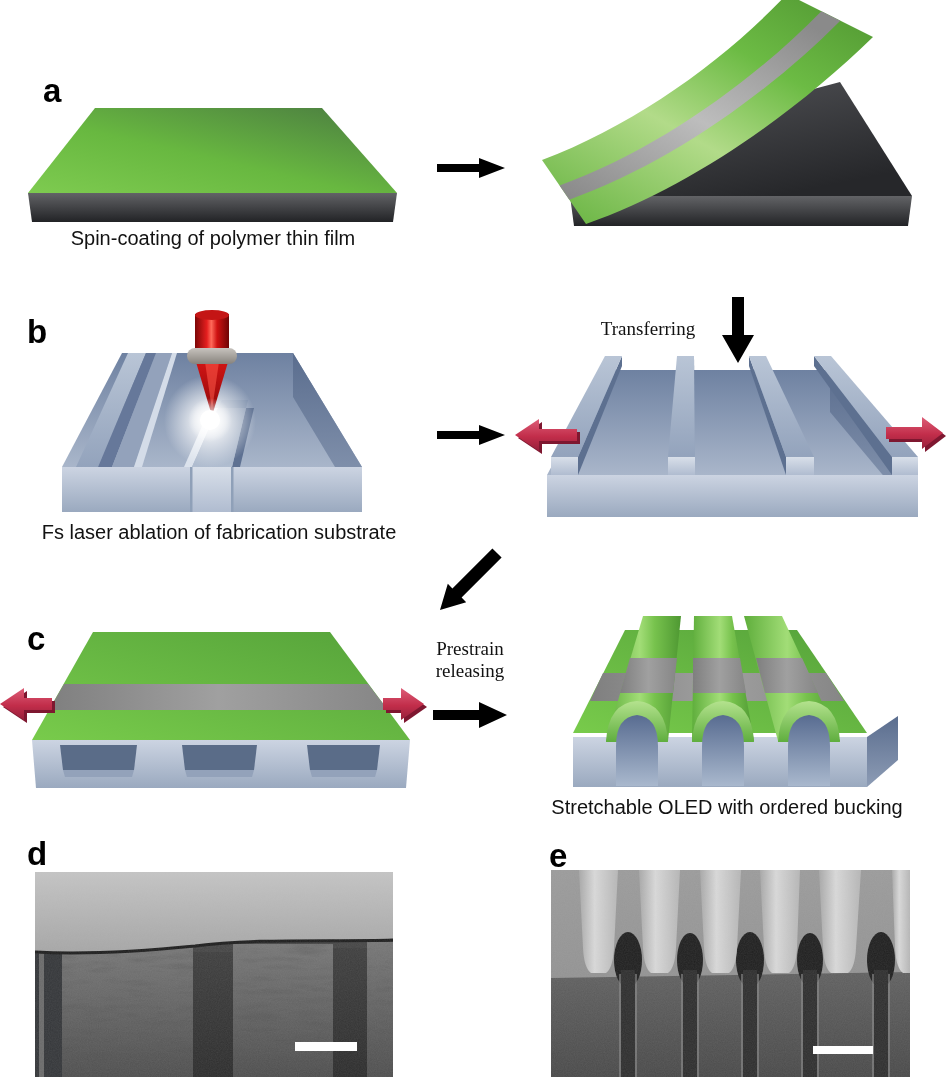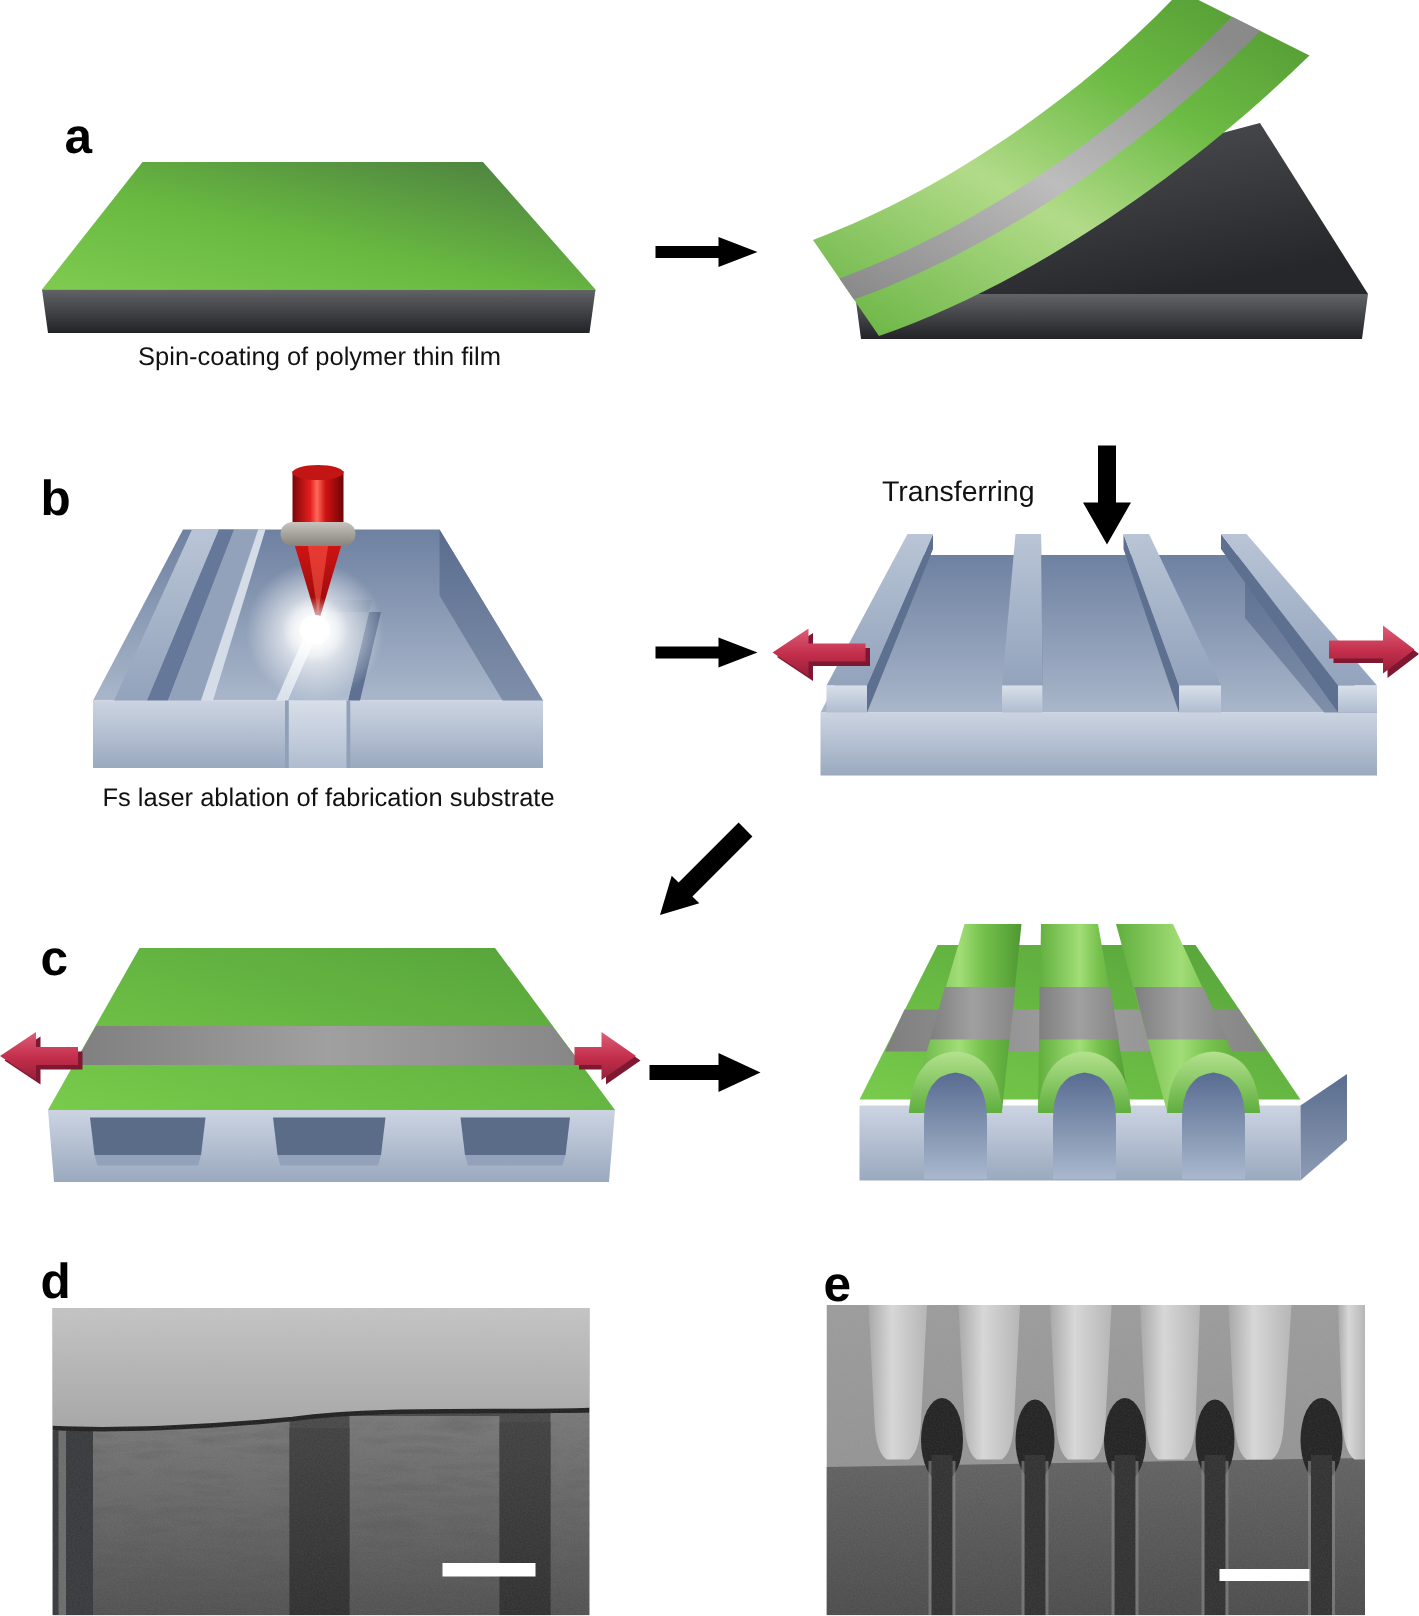--- a/index.html
+++ b/index.html
@@ -1,22 +1,22 @@
 <!DOCTYPE html>
 <html><head>
 <meta charset="utf-8">
 <style>
   html,body{margin:0;padding:0;background:#ffffff;}
   #fig{position:relative;width:946px;height:1077px;background:#ffffff;overflow:hidden;
        font-family:"Liberation Sans",sans-serif;}
   .abs{position:absolute;}
   svg.abs{overflow:visible;}
-  .cap{position:absolute;font-size:17px;line-height:22px;color:#121212;text-align:center;}
+  .cap{position:absolute;font-size:20px;line-height:22px;color:#121212;text-align:center;}
   .plabel{position:absolute;font-size:33px;font-weight:700;color:#000;line-height:1;}
-  .annot{position:absolute;font-size:19px;line-height:22px;color:#121212;}
+  .annot{position:absolute;font-size:19px;line-height:22px;color:#121212;text-align:center;font-family:Liberation Serif, serif;}
 </style>
 </head>
 <body>
 
 <div id="fig">
 
   <svg width="0" height="0" class="abs" aria-hidden="true">
     <defs>
       <linearGradient id="gTopA" x1="0" y1="1" x2="1" y2="0">
         <stop offset="0" stop-color="#7ecb50"></stop>
@@ -253,20 +253,24 @@
     <g>
       <polygon points="3,87 27,71 27,81 55,81 55,93 27,93 27,103" fill="#7e1730"></polygon>
       <polygon points="0,84 24,68 24,78 52,78 52,90 24,90 24,100" fill="url(#gRedArrow)"></polygon>
     </g>
     <g>
       <polygon points="427,87 404,71 404,81 386,81 386,93 404,93 404,103" fill="#7e1730"></polygon>
       <polygon points="424,84 401,68 401,78 383,78 383,90 401,90 401,100" fill="url(#gRedArrow)"></polygon>
     </g>
   </svg>
 
+  <div class="annot" style="left:420px;top:638px;width:100px;">
+    <div>Prestrain</div>
+    <div>releasing</div>
+  </div>
   <svg class="abs" style="left:433px;top:702px;" width="74" height="26" viewBox="0 0 74 26">
     <polygon points="0,8 46,8 46,0 74,13 46,26 46,18 0,18" fill="#000"></polygon>
   </svg>
 
   <svg class="abs" style="left:560px;top:600px;" width="386" height="195" viewBox="0 0 386 195">
     <polygon points="13,137 307,137 307,187 13,187" fill="url(#gBlueFront)"></polygon>
     <polygon points="307,137 338,116 338,160 307,187" fill="url(#gBlueSide)"></polygon>
     <polygon points="13,133 65,30 237,30 307,133" fill="url(#gGreenTopC)"></polygon>
     <polygon points="30,101 284,101 266,73 43,73" fill="url(#gGrayBand)"></polygon>
 
@@ -276,20 +280,21 @@
     <polygon points="60,93 113,93 117,58 70,58" fill="url(#gGrayBand)"></polygon>
     <polygon points="133,93 186,93 180,58 133,58" fill="url(#gGrayBand)"></polygon>
     <polygon points="205,93 258,93 242,58 196,58" fill="url(#gGrayBand)"></polygon>
     <path d="M 46,142 Q 48,103 77,101 Q 106,103 108,142 Z" fill="url(#gTubeCap)"></path>
     <path d="M 132,142 Q 134,103 163,101 Q 192,103 194,142 Z" fill="url(#gTubeCap)"></path>
     <path d="M 218,142 Q 220,103 249,101 Q 278,103 280,142 Z" fill="url(#gTubeCap)"></path>
     <path d="M 56,186 L 56,146 Q 56,117 77,115 Q 98,117 98,146 L 98,186 Z" fill="url(#gTunnel)"></path>
     <path d="M 142,186 L 142,146 Q 142,117 163,115 Q 184,117 184,146 L 184,186 Z" fill="url(#gTunnel)"></path>
     <path d="M 228,186 L 228,146 Q 228,117 249,115 Q 270,117 270,146 L 270,186 Z" fill="url(#gTunnel)"></path>
   </svg>
+  <div class="cap" style="left:547px;top:796px;width:360px;">Stretchable OLED with ordered bucking</div>
 
   <div class="plabel" style="left:27px;top:837px;">d</div>
 
   <svg class="abs" style="left:35px;top:872px;overflow:hidden;" width="358" height="205" viewBox="0 0 358 205">
     <rect x="0" y="0" width="358" height="205" fill="#454545"></rect>
     <rect x="27" y="74" width="131" height="131" fill="url(#gSemRidge)"></rect>
     <rect x="198" y="72" width="100" height="133" fill="url(#gSemRidge)"></rect>
     <rect x="332" y="70" width="26" height="135" fill="url(#gSemRidge)"></rect>
     <rect x="27" y="74" width="131" height="131" filter="url(#fWeb)" opacity="0.55"></rect>
     <rect x="198" y="72" width="100" height="133" filter="url(#fWeb)" opacity="0.55"></rect>

